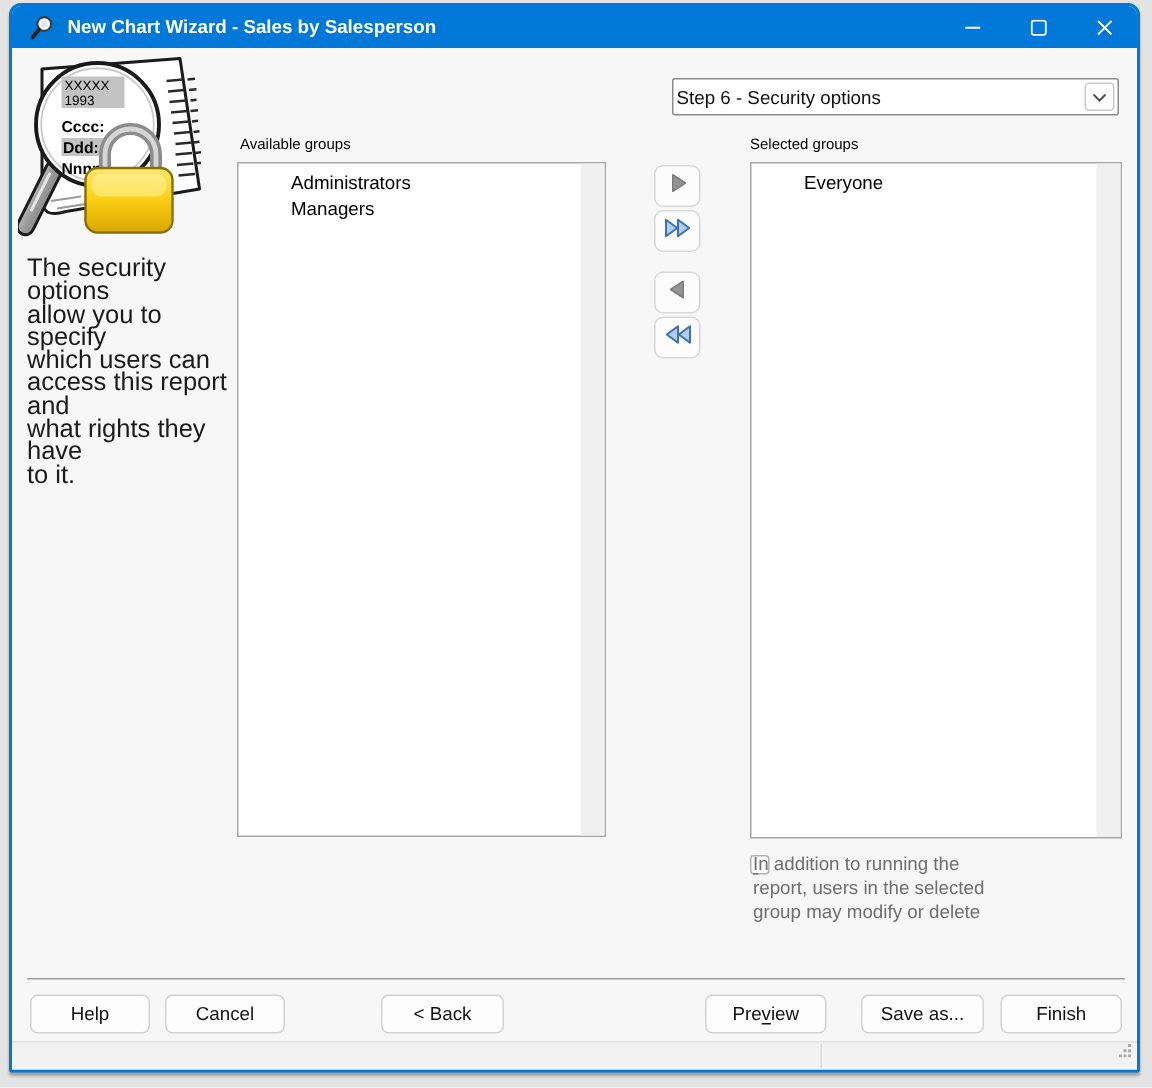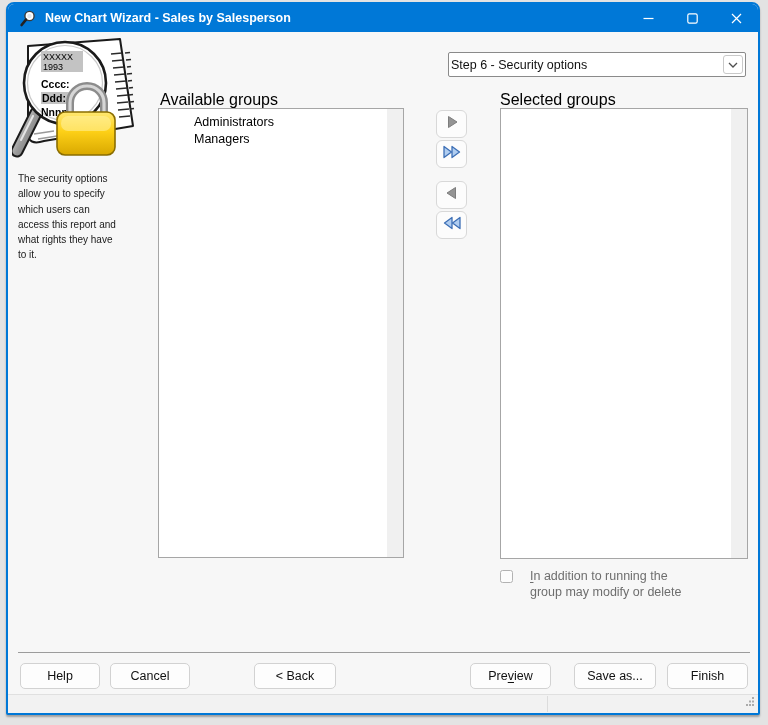--- a/index.html
+++ b/index.html
@@ -27,38 +27,38 @@
   .titlebar .ctrl {
     width:44px; height:100%; display:flex; align-items:center; justify-content:center;
     cursor:default;
   }
   .content { position:absolute; left:0; top:28px; right:0; bottom:0; }
 
   
   .big-icon { position:absolute; left:4px; top:4px; }
   .sidebar-desc {
     position:absolute; left:10px; top:139px; width:142px;
-    font-size:10px; line-height:15.3px; color:#1a1a1a;
+    font-size:17px; line-height:15.3px; color:#1a1a1a;
   }
 
   
   .dropdown {
     position:absolute; left:440px; top:20px; width:298px; height:25px;
     background:#fff; border:1px solid #8a8a8a; border-radius:2px;
     display:flex; align-items:center; font-size:12.5px; color:#111;
     padding-left:2px;
   }
   .dropdown-btn {
     position:absolute; right:2px; top:2px; width:20px; height:19px;
     border:1px solid #c9c9c9; border-radius:3px; background:#fff;
     display:flex; align-items:center; justify-content:center;
   }
 
   
-  .group-label { position:absolute; top:59px; font-size:16px; color:#000; }
+  .group-label { position:absolute; top:59px; font-size:10px; color:#000; }
   .listbox {
     position:absolute; top:76px; height:450px; background:#fff;
     border:1px solid #a6a6a6;
   }
   .listbox .items { position:absolute; left:0; top:5px; right:17px;margin-left:28px; }
   .list-item { font-size:12.5px; line-height:17px; padding:0 7px; color:#000; white-space:nowrap; }
   .scroll-track { position:absolute; top:0; bottom:0; right:0; width:16px; background:#f0f0f0; }
 
   
   .xfer {
@@ -66,21 +66,21 @@
     background:#fcfcfc; border:1px solid #d8d8d8; border-radius:6px;
     display:flex; align-items:center; justify-content:center;
   }
 
   
   .cb {
     position:absolute; left:492px; top:538px; width:13px; height:13px;
     border:1px solid #b2b2b2; border-radius:2.5px; background:#fcfcfc;
   }
   .cb-label {
-    position:absolute; left:522px; top:536px; width:215px;
+    position:absolute; left:494px; top:536px; width:215px;
     font-size:12.5px; line-height:16px; color:#6e6e6e;
   }
   .u { text-decoration:underline; text-underline-offset:2px; }
 
   
   .separator { position:absolute; left:10px; top:620px; width:732px; height:1px; background:#9c9c9c; }
   .btn {
     position:absolute; top:631px; height:26px;
     background:#fdfdfd; border:1px solid #d2d2d2; border-radius:5px;
     font-family:inherit; font-size:12.5px; color:#111;
@@ -256,26 +256,30 @@
       <span>
         <svg width="20" height="16" viewBox="0 0 20 16">
           <path d="M18 2.5 L10.5 8 L18 13.5 Z" fill="#b0cdf0" stroke="#3d6fb5" stroke-width="1.3" stroke-linejoin="round"></path>
           <path d="M10 2.5 L2.5 8 L10 13.5 Z" fill="#b0cdf0" stroke="#3d6fb5" stroke-width="1.3" stroke-linejoin="round"></path>
         </svg>
       </span>
     </div>
 
     <div class="group-label" style="left:492px;">Selected groups</div>
     <div class="listbox" style="left:492px; width:248px; height:451px;">
+      <div class="items">
+        <div class="list-item">Everyone</div>
+      </div>
       <div class="scroll-track"></div>
     </div>
 
     <div class="cb"></div>
     <div class="cb-label">
       <div><span class="u">I</span><span>n addition to running the</span></div>
+      <div>report, users in the selected</div>
       <div>group may modify or delete</div>
     </div>
 
     <div class="separator"></div>
     <button class="btn btn-help">Help</button>
     <button class="btn btn-cancel">Cancel</button>
     <button class="btn btn-back">&lt; Back</button>
     <button class="btn btn-preview">
         <span>Pre</span>
         <span class="u">v</span>

